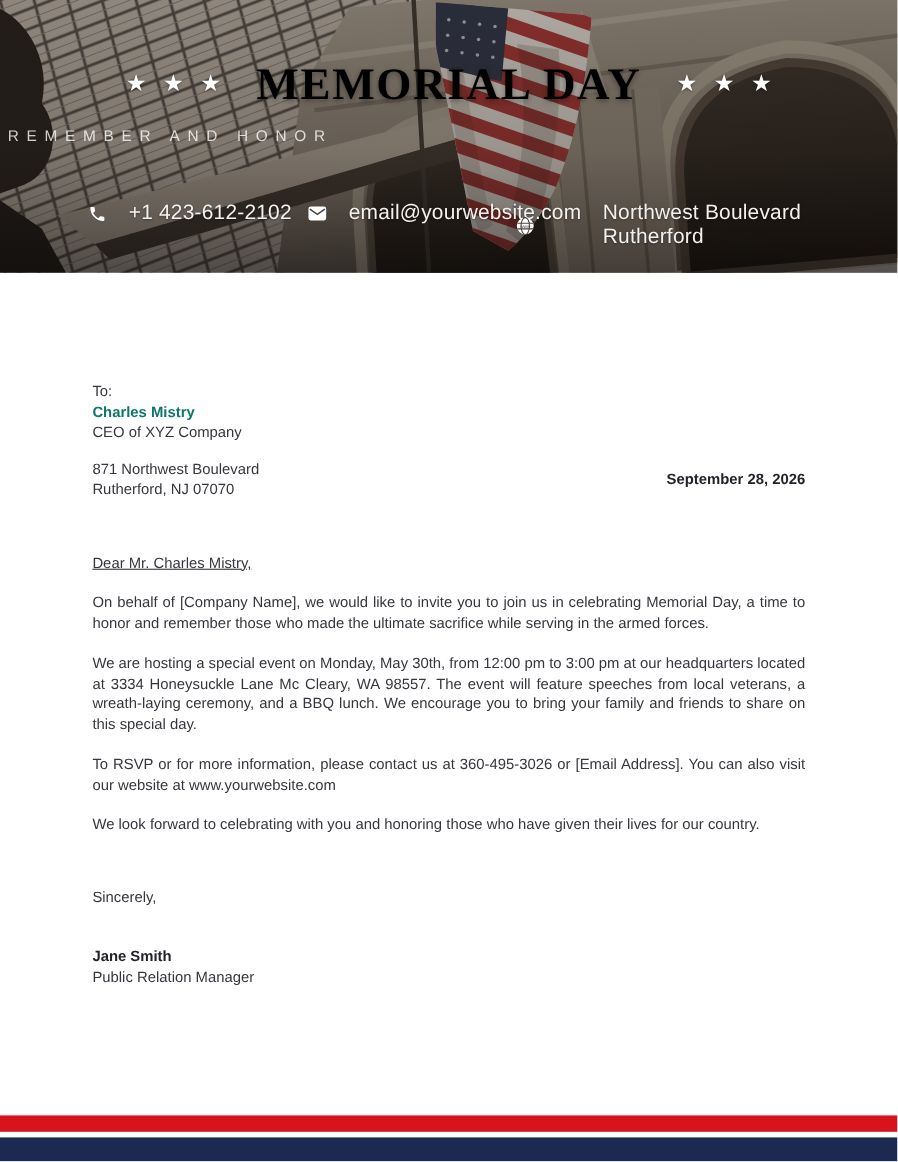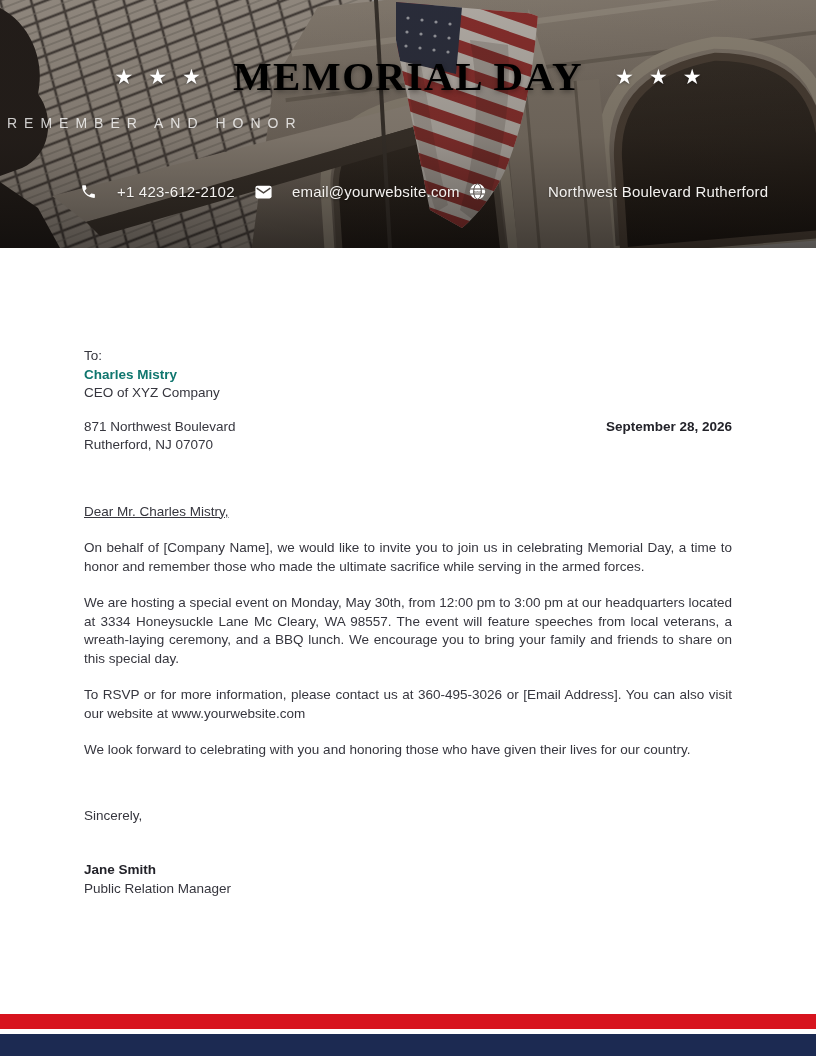--- a/index.html
+++ b/index.html
@@ -27,31 +27,31 @@
     text-shadow:0 2px 5px rgba(0,0,0,.35);
   }
   .hero-subtitle {
     position:absolute; top:115px; left:0; right:0; text-align:left;
     color:rgba(255,255,255,.78); font-size:14px; font-weight:400;
     letter-spacing:7px; text-indent:7px; z-index:3;
   }
   .contact-row { position:absolute; left:0; top:183px; width:100%; height:30px; z-index:3; }
   .contact-item { position:absolute; display:flex; align-items:center; color:#f3f1ef; }
   .contact-item .c-icon { flex:0 0 auto; display:flex; }
-  .contact-item .c-text { font-size:15px; letter-spacing:.2px; margin-left:20px;
+  .contact-item .c-text { font-size:19px; letter-spacing:.2px; margin-left:20px;
                           text-shadow:0 1px 2px rgba(0,0,0,.4); }
   .ci-phone  { left:80px; }
-  .ci-email  { left:255px; }
+  .ci-email  { left:280px; }
   .ci-address{ left:469px;gap:42px; }
 
   
   .letter { padding:73px 84px 0 84px; color:#36363e; font-size:13.5px; line-height:18.5px;margin-top:26px; }
   .to-block p { margin:0; }
   .bold-name { font-weight:700; color:#0f766e; }
-  .addr-date { display:flex; justify-content:space-between; align-items:flex-start; margin-top:15px; }
+  .addr-date { display:flex; justify-content:space-between; align-items:center; margin-top:15px; }
   .addr-date .date { font-weight:700; color:#222229; }
   .salutation { margin-top:48px;text-decoration:underline; }
   .letter p.para { margin-top:18px; text-align:justify; }
   .closing { margin-top:47px; }
   .signer-name { margin-top:36px; font-weight:700; color:#222229; }
 
   
   .footer { position:absolute; left:0; right:0; bottom:0; }
   .stripe-red  { height:15px; background:#d7141e; }
   .stripe-gap  { height:5px;  background:#ffffff; }

